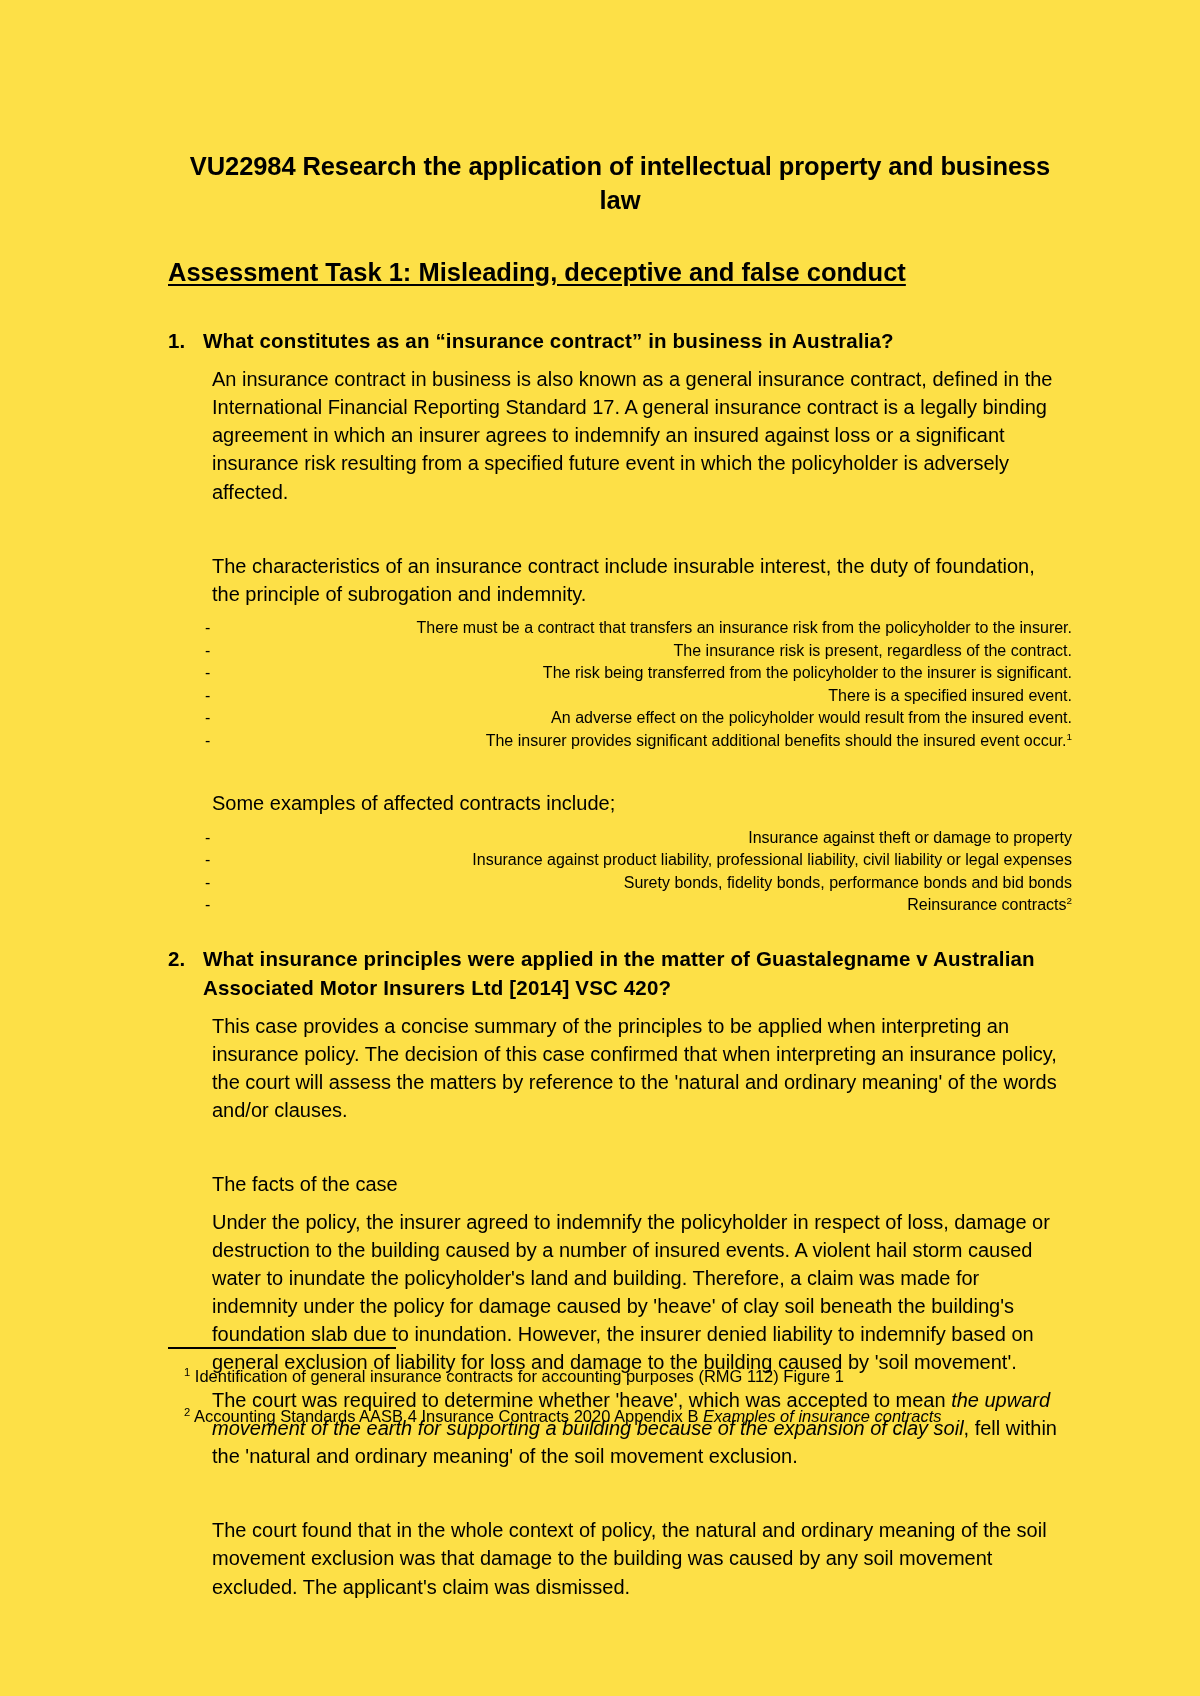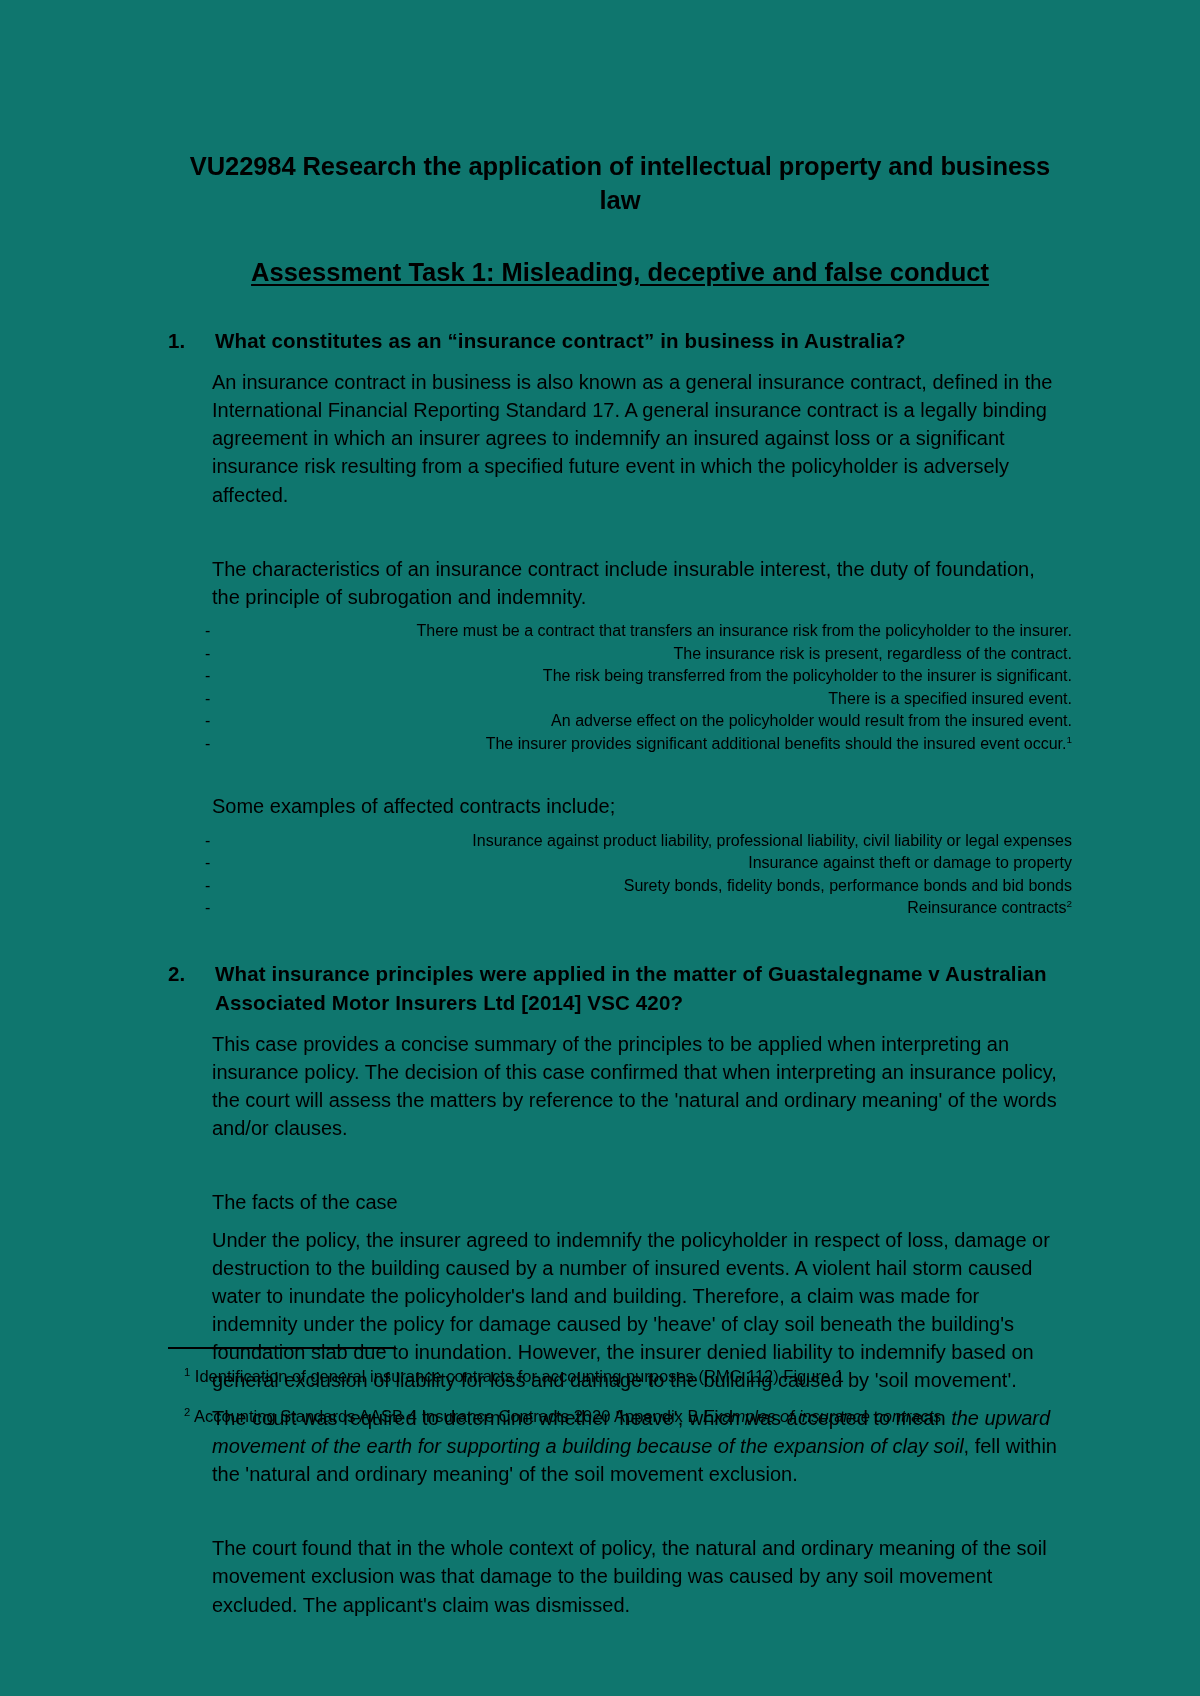--- a/index.html
+++ b/index.html
@@ -8,37 +8,37 @@
     background: #ffffff;
   }
   body {
     font-family: "Liberation Sans", sans-serif;
     color: #000000;
   }
   .page {
     position: relative;
     width: 1200px;
     height: 1696px;
-    background: #0f766e;
+    background: #fde047;
     box-sizing: border-box;
     padding: 150px 128px 0 168px;
     overflow: hidden;
   }
   .doc-title {
     font-size: 25.5px;
     font-weight: bold;
     text-align: center;
     line-height: 1.33;
     margin: 0 0 4px 0;
     letter-spacing: -0.1px;
   }
   .task-title {
     font-size: 25.5px;
     font-weight: bold;
-    text-align: center;
+    text-align: left;
     text-decoration: underline;
     text-underline-offset: 3px;
     margin: 38px 0 0 0;
     line-height: 1.3;
   }
   ol.questions {
     list-style: none;
     counter-reset: qnum;
     margin: 38px 0 0 0;
     padding: 0;
@@ -55,21 +55,21 @@
     left: 0;
     top: 0;
     font-weight: bold;
     font-size: 20.5px;
     line-height: 1.41;
   }
   .q-heading {
     font-weight: bold;
     font-size: 20.5px;
     line-height: 1.41;
-    margin: 12px;
+    margin: 0;
     letter-spacing: 0.15px;
   }
   .body-text {
     font-size: 20px;
     line-height: 1.41;
     margin: 9px;
   }
   .spacer {
     height: 28px;
   }
@@ -141,22 +141,22 @@
         <li><span>There must be a contract that transfers an insurance risk from the policyholder to the insurer.</span></li>
         <li><span>The insurance risk is present, regardless of the contract.</span></li>
         <li><span>The risk being transferred from the policyholder to the insurer is significant.</span></li>
         <li><span>There is a specified insured event.</span></li>
         <li><span>An adverse effect on the policyholder would result from the insured event.</span></li>
         <li><span>The insurer provides significant additional benefits should the insured event occur.</span><sup>1</sup></li>
       </ul>
       <div class="spacer"></div>
       <p class="body-text">Some examples of affected contracts include;</p>
       <ul class="dashlist">
+        <li><span>Insurance against theft or damage to property</span></li>
         <li><span>Insurance against product liability, professional liability, civil liability or legal expenses</span></li>
-        <li><span>Insurance against theft or damage to property</span></li>
         <li><span>Surety bonds, fidelity bonds, performance bonds and bid bonds</span></li>
         <li><span>Reinsurance contracts</span><sup>2</sup></li>
       </ul>
       <div class="spacer"></div>
     </li>
 
     <li>
       <p class="q-heading">What insurance principles were applied in the matter of Guastalegname v Australian Associated Motor Insurers Ltd [2014] VSC 420?</p>
       <p class="body-text">This case provides a concise summary of the principles to be applied when interpreting an insurance policy. The decision of this case confirmed that when interpreting an insurance policy, the court will assess the matters by reference to the 'natural and ordinary meaning' of the words and/or clauses.</p>
       <div class="spacer"></div>

